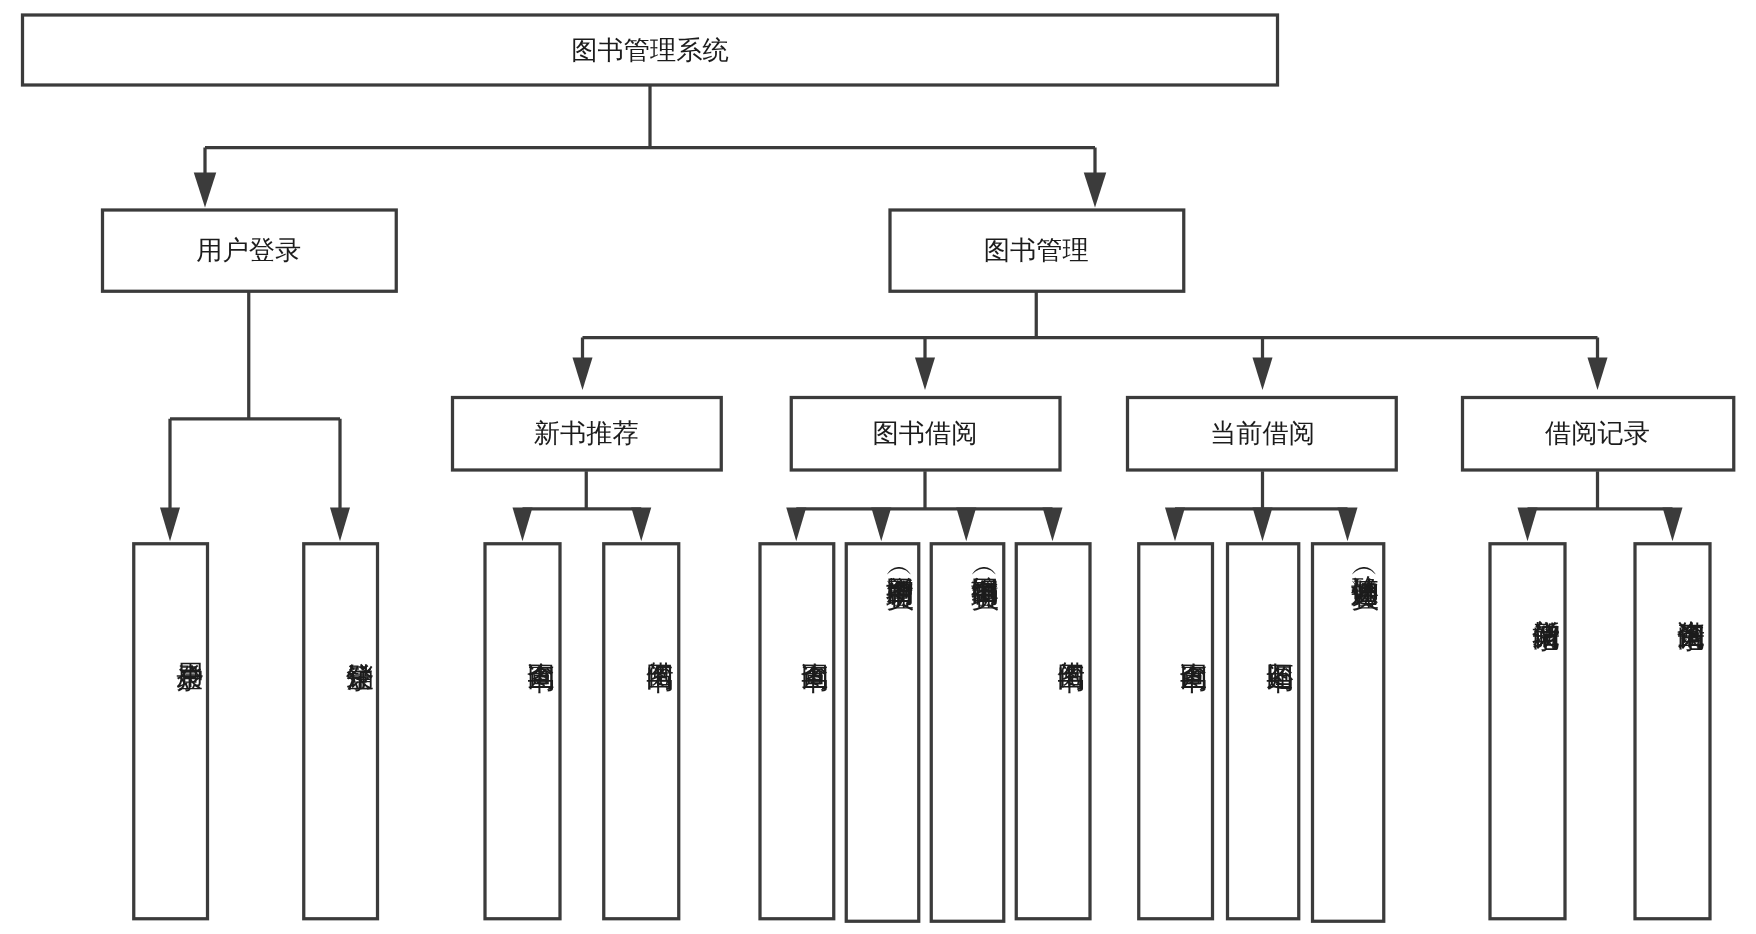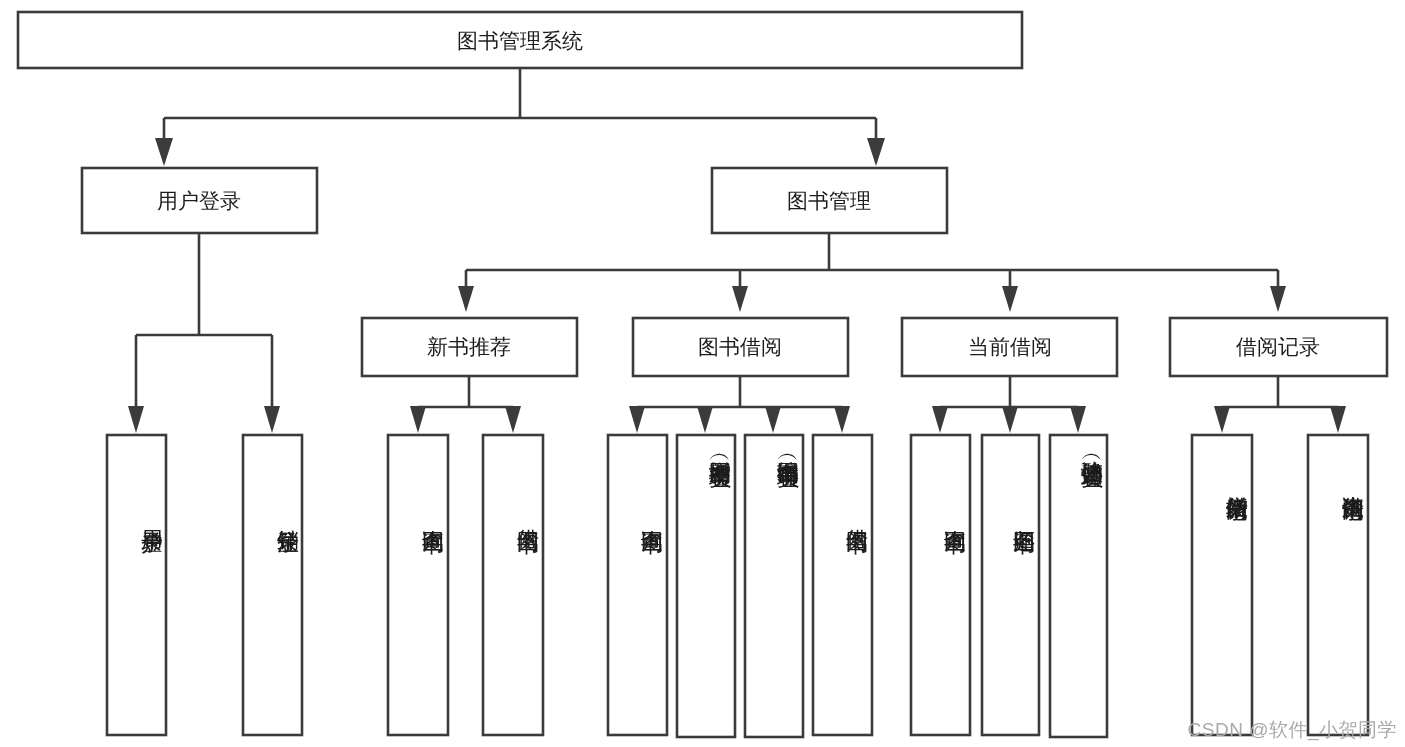--- a/index.html
+++ b/index.html
@@ -209,15 +209,14 @@
   <div class="node-label-v" style="left:748px; top:443px; height:290px; width:52px;">编辑图书（管理员）</div>
   <div class="node-label-v" style="left:816px; top:512px; height:220px; width:53px;">借阅图书</div>
 
   <div class="node-label-v" style="left:914px; top:512px; height:220px; width:53px;">查询图书</div>
   <div class="node-label-v" style="left:985px; top:512px; height:220px; width:51px;">归还图书</div>
   <div class="node-label-v" style="left:1053px; top:443px; height:290px; width:51px;">确认归还（管理员）</div>
 
   <div class="node-label-v" style="left:1195px; top:478px; height:250px; width:54px;">新增借阅记录</div>
   <div class="node-label-v" style="left:1311px; top:478px; height:250px; width:54px;">查询借阅记录</div>
 
-  <div class="watermark">CSDN @软件_小贺同学</div>
 
 </div>
 
 </body></html>

